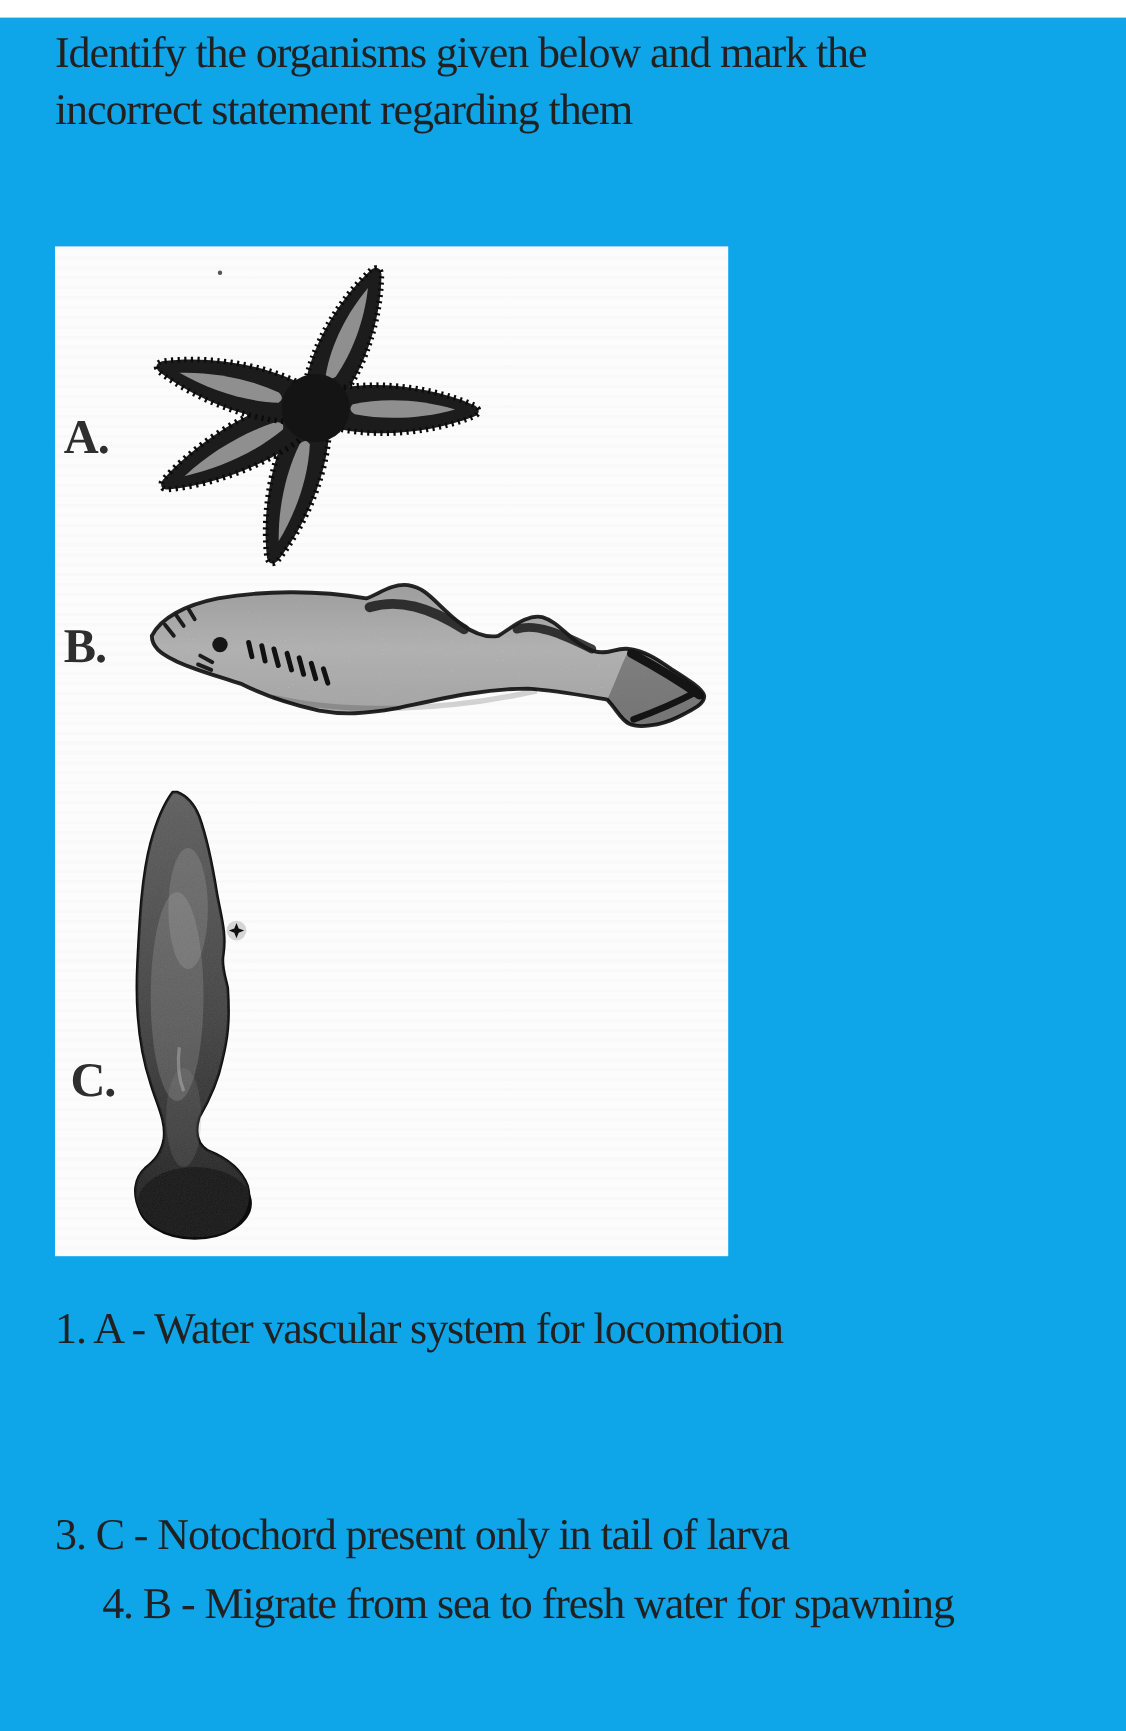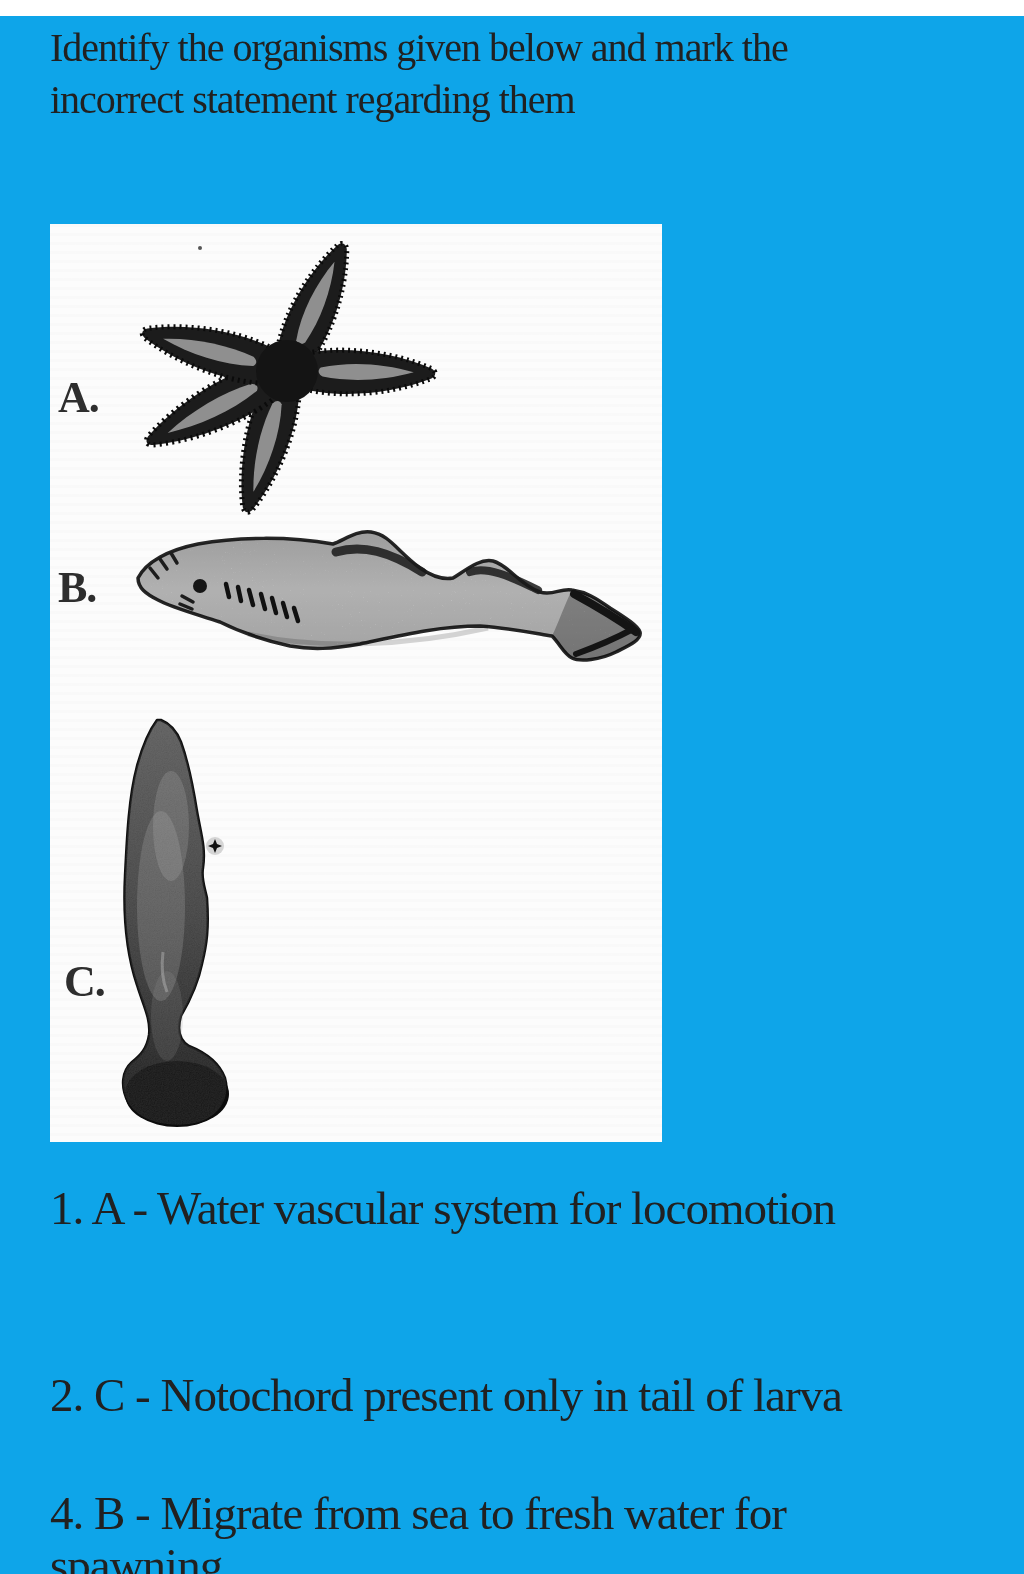--- a/index.html
+++ b/index.html
@@ -20,27 +20,27 @@
     position:absolute;font-size:44px;font-weight:600;letter-spacing:-1px;color:#2e2e2e;
   }
   #label-a{left:58px;top:356px;}
   #label-b{left:58px;top:546px;}
   #label-c{left:64px;top:940px;}
   .organism-svg{position:absolute;}
   #svg-a{left:132px;top:210px;}
   #svg-b{left:128px;top:512px;}
   #svg-c{left:118px;top:700px;}
   .option{
-    position:absolute;left:50px;font-size:47px;line-height:52px;
+    position:absolute;left:50px;font-size:40px;line-height:52px;
     letter-spacing:-1px;color:#212121;white-space:nowrap;margin:0;
   }
   #option-1{top:1166px;}
   #option-2{top:1263px;}
   #option-3{top:1353px;}
-  #option-4{top:1471px;white-space:normal;width:860px;}
+  #option-4{top:1416px;white-space:normal;width:860px;text-align:center;}
 </style>
 </head>
 <body>
 
 <div id="screen">
 
   <div class="title">Identify the organisms given below and mark the incorrect statement regarding them</div>
 
   <div class="figure-panel">
     
@@ -139,16 +139,16 @@
     <ellipse cx="52" cy="110" rx="18" ry="55" fill="#b5b5b5" opacity="0.22"></ellipse>
     <ellipse cx="48" cy="300" rx="16" ry="45" fill="#8f8f8f" opacity="0.18"></ellipse>
     <ellipse cx="58" cy="378" rx="52" ry="33" fill="#0c0c0c"></ellipse>
     <path d="M44,236 C42,252 44,266 48,276" stroke="rgba(255,255,255,0.25)" stroke-width="3" fill="none"></path>
     <circle cx="96" cy="130" r="9" fill="#c8c8c8" opacity="0.75"></circle>
     <path transform="translate(96,130)" d="M0,-7 L2,-2 L7,0 L2,2 L0,7 L-2,2 L-7,0 L-2,-2 Z" fill="#101010"></path>
     <path d="M42,4 C52,8 58,16 62,26 C70,48 74,70 78,95 C82,118 87,132 84,152 C82,162 86,172 88,182 C90,212 88,228 83,248 C79,268 70,286 62,300 C58,314 60,324 70,330 C85,336 100,346 106,362 C111,380 102,399 80,406 C52,413 20,406 9,386 C1,370 3,355 13,346 C22,339 28,332 30,319 C32,303 24,289 18,269 C8,239 4,200 6,160 C8,118 10,80 18,50 C24,28 32,12 38,4 Z" fill="#fff" filter="url(#stipLight)" opacity="0.1"></path>
   </svg>
 
   <p class="option" id="option-1">1. A - Water vascular system for locomotion</p>
-  <p class="option" id="option-3">2. C - Notochord present only in tail of larva</p>
+  <p class="option" id="option-3">3. C - Notochord present only in tail of larva</p>
   <p class="option" id="option-4">4. B - Migrate from sea to fresh water for spawning</p>
 
 </div>
 
 </body></html>

